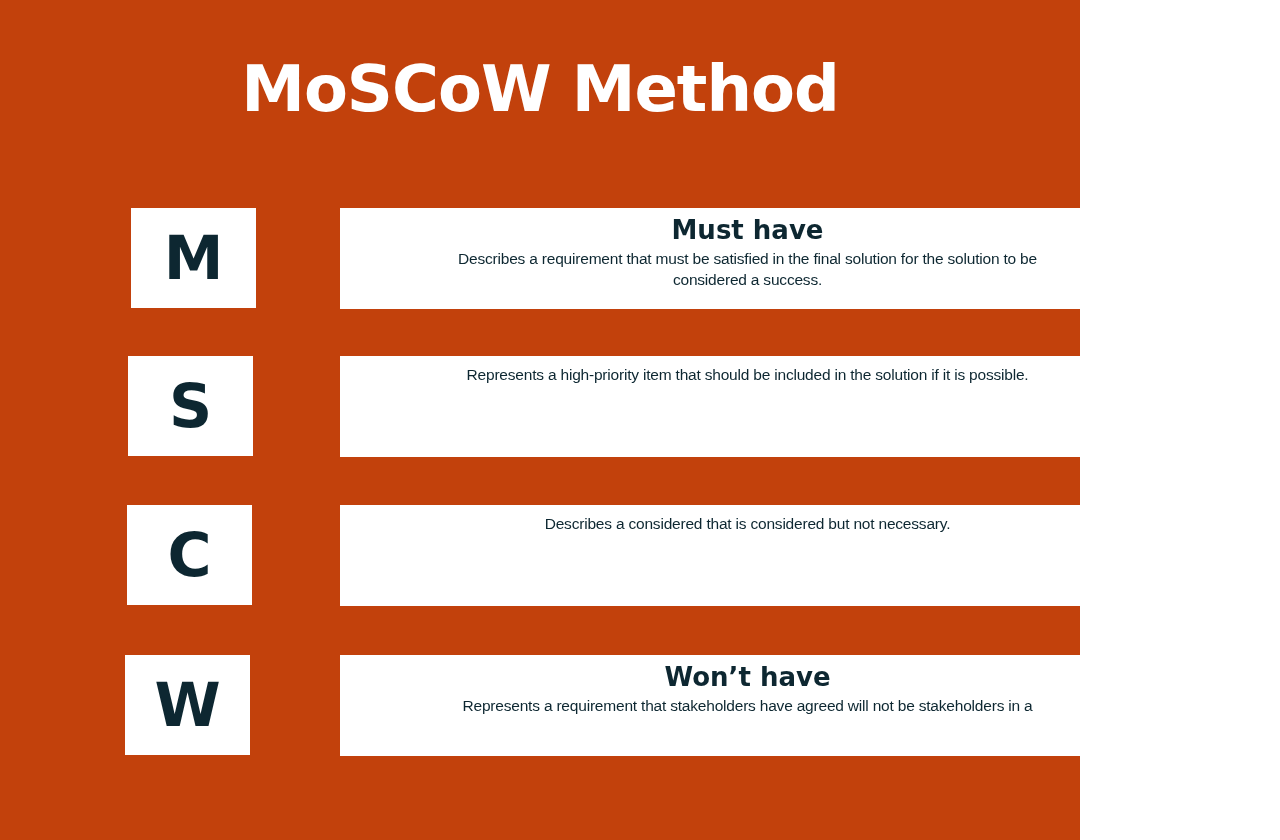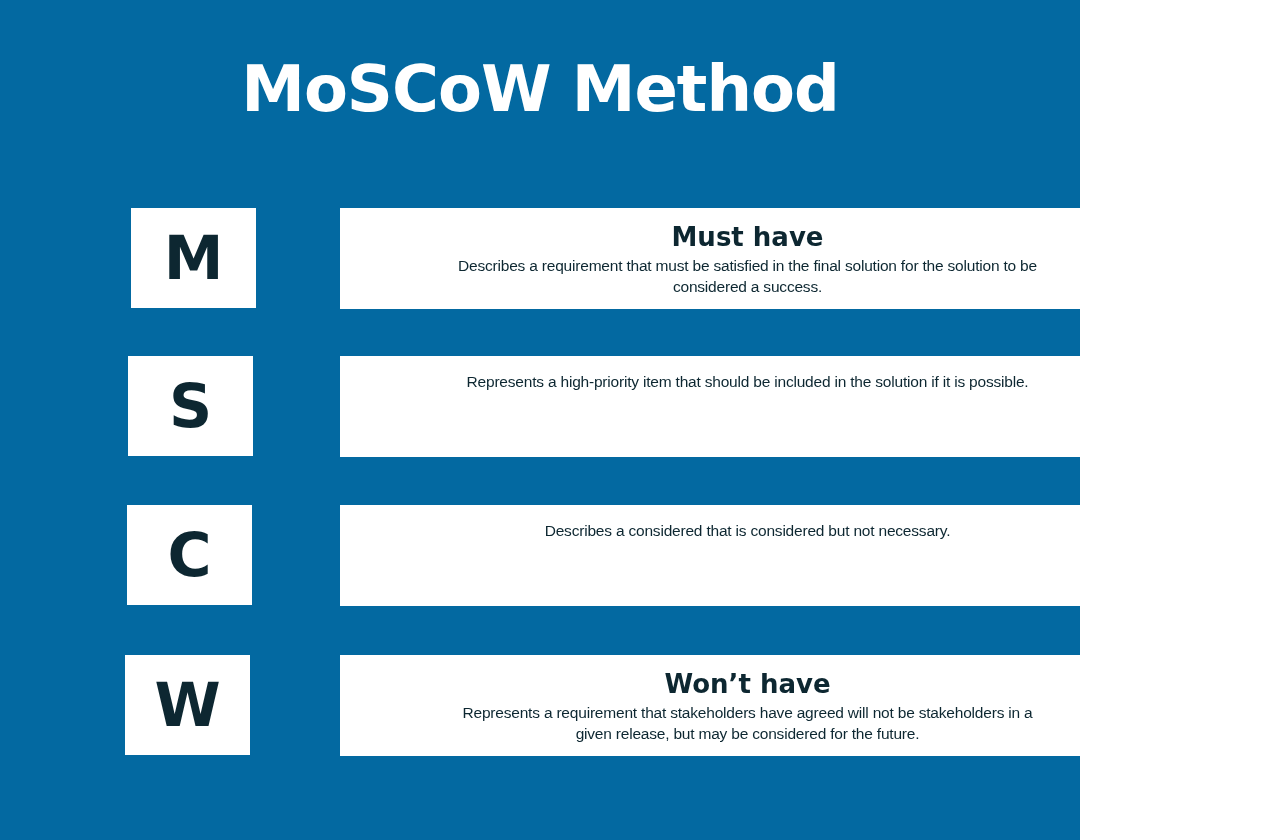--- a/index.html
+++ b/index.html
@@ -1,20 +1,20 @@
 <!DOCTYPE html>
 <html><head>
 <meta charset="utf-8">
 <style>
   html, body { margin: 0; padding: 0; }
   .stage {
     position: relative;
     width: 1080px;
     height: 840px;
-    background: #0369a1;
+    background: #c2410c;
     overflow: hidden;
     font-family: "DejaVu Sans", sans-serif;
   }
   .title {
     position: absolute;
     top: 54px;
     left: 0;
     width: 100%;
     text-align: center;
     color: #ffffff;
@@ -54,21 +54,21 @@
     line-height: 1;
   }
   .card {
     position: absolute;
     left: 340px;
     top: 0;
     width: 815px;
     height: 101px;
     background: #ffffff;
     box-sizing: border-box;
-    padding-top: 13px;
+    padding-top: 6px;
     text-align: center;
   }
   .card-heading {
     font-size: 26px;
     font-weight: bold;
     color: #0d2731;
     line-height: 32px;
   }
   .card-desc {
     margin-top: 2px;
@@ -127,18 +127,17 @@
   </div>
 
   <div class="row row-4">
     <div class="letter-tile">
       <span class="letter">W</span>
     </div>
     <div class="card">
       <div class="card-heading">Won’t have</div>
       <div class="card-desc">
         <span class="desc-line">Represents a requirement that stakeholders have agreed will not be stakeholders in a</span>
-        <span class="desc-line">given release, but may be considered for the future.</span>
       </div>
     </div>
   </div>
 
 </div>
 
 </body></html>

